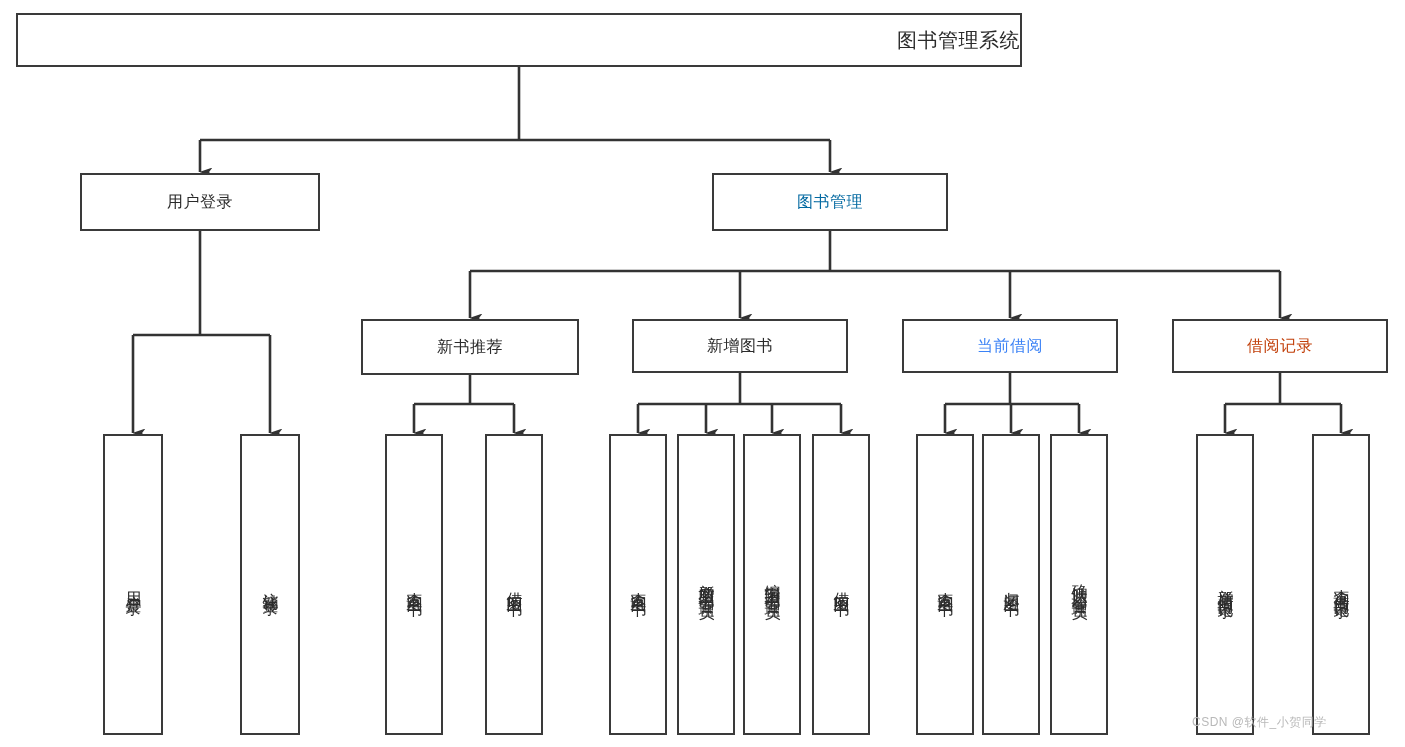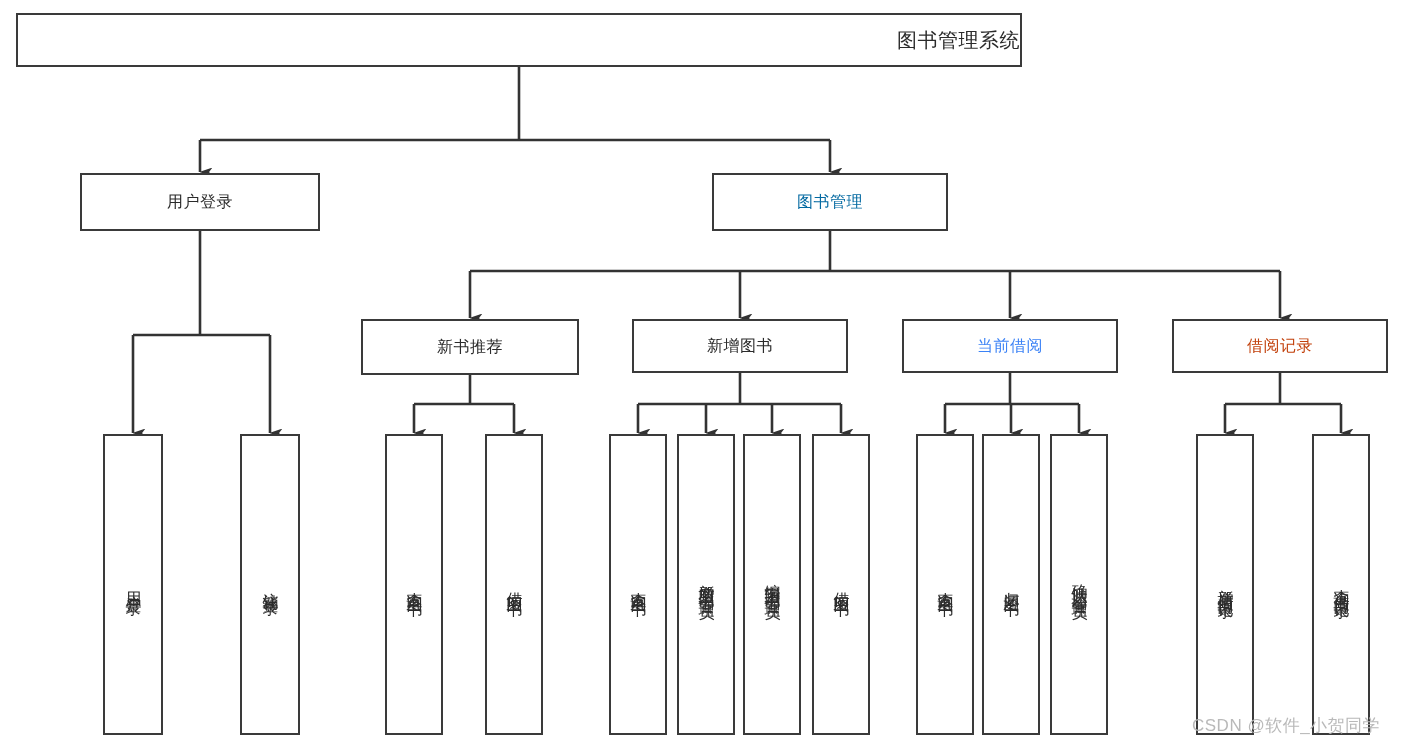--- a/index.html
+++ b/index.html
@@ -46,21 +46,21 @@
     writing-mode: vertical-rl;
     text-orientation: upright;
     white-space: normal;
     letter-spacing: 3px;
     line-height: 1.05;
   }
   .node.root .label { font-size: 20px; }
   .watermark {
     position: absolute;
     color: #b9b9b9;
-    font-size: 17px;
+    font-size: 12px;
     white-space: nowrap;
     z-index: 5;
     letter-spacing: 0.5px;
   }
 </style>
 </head>
 <body>
 
 <div id="canvas">
   <svg class="wires" viewBox="0 0 1405 747" id="wire-svg" xmlns="http://www.w3.org/2000/svg">

